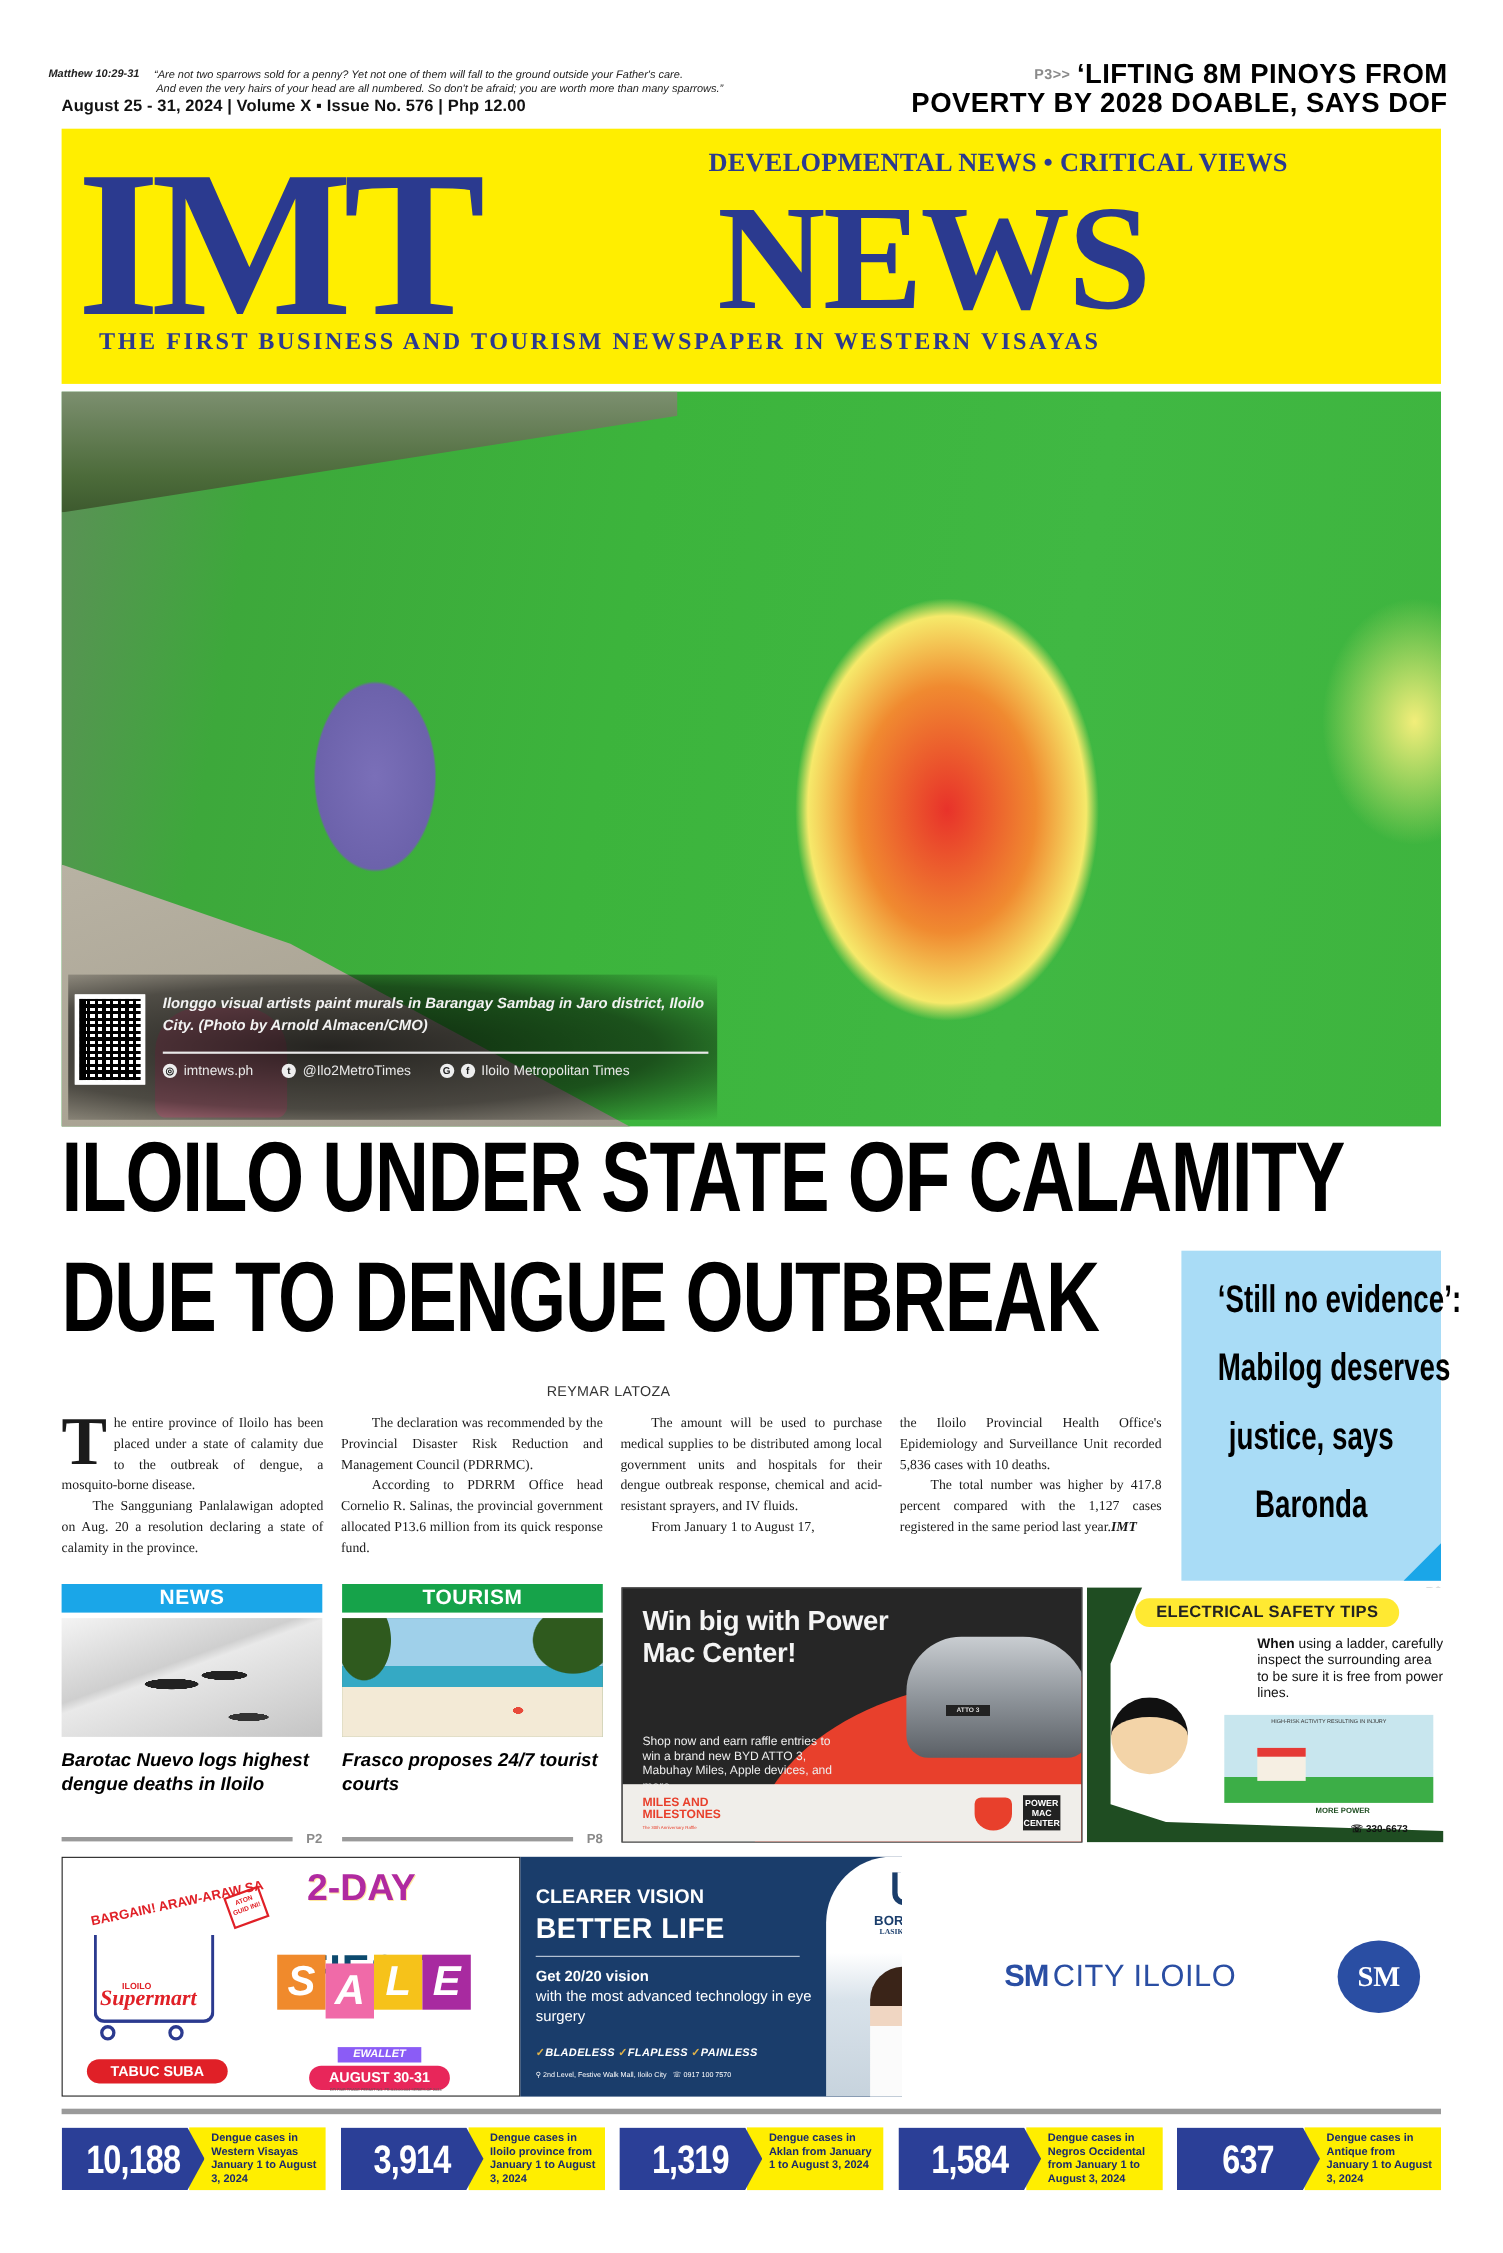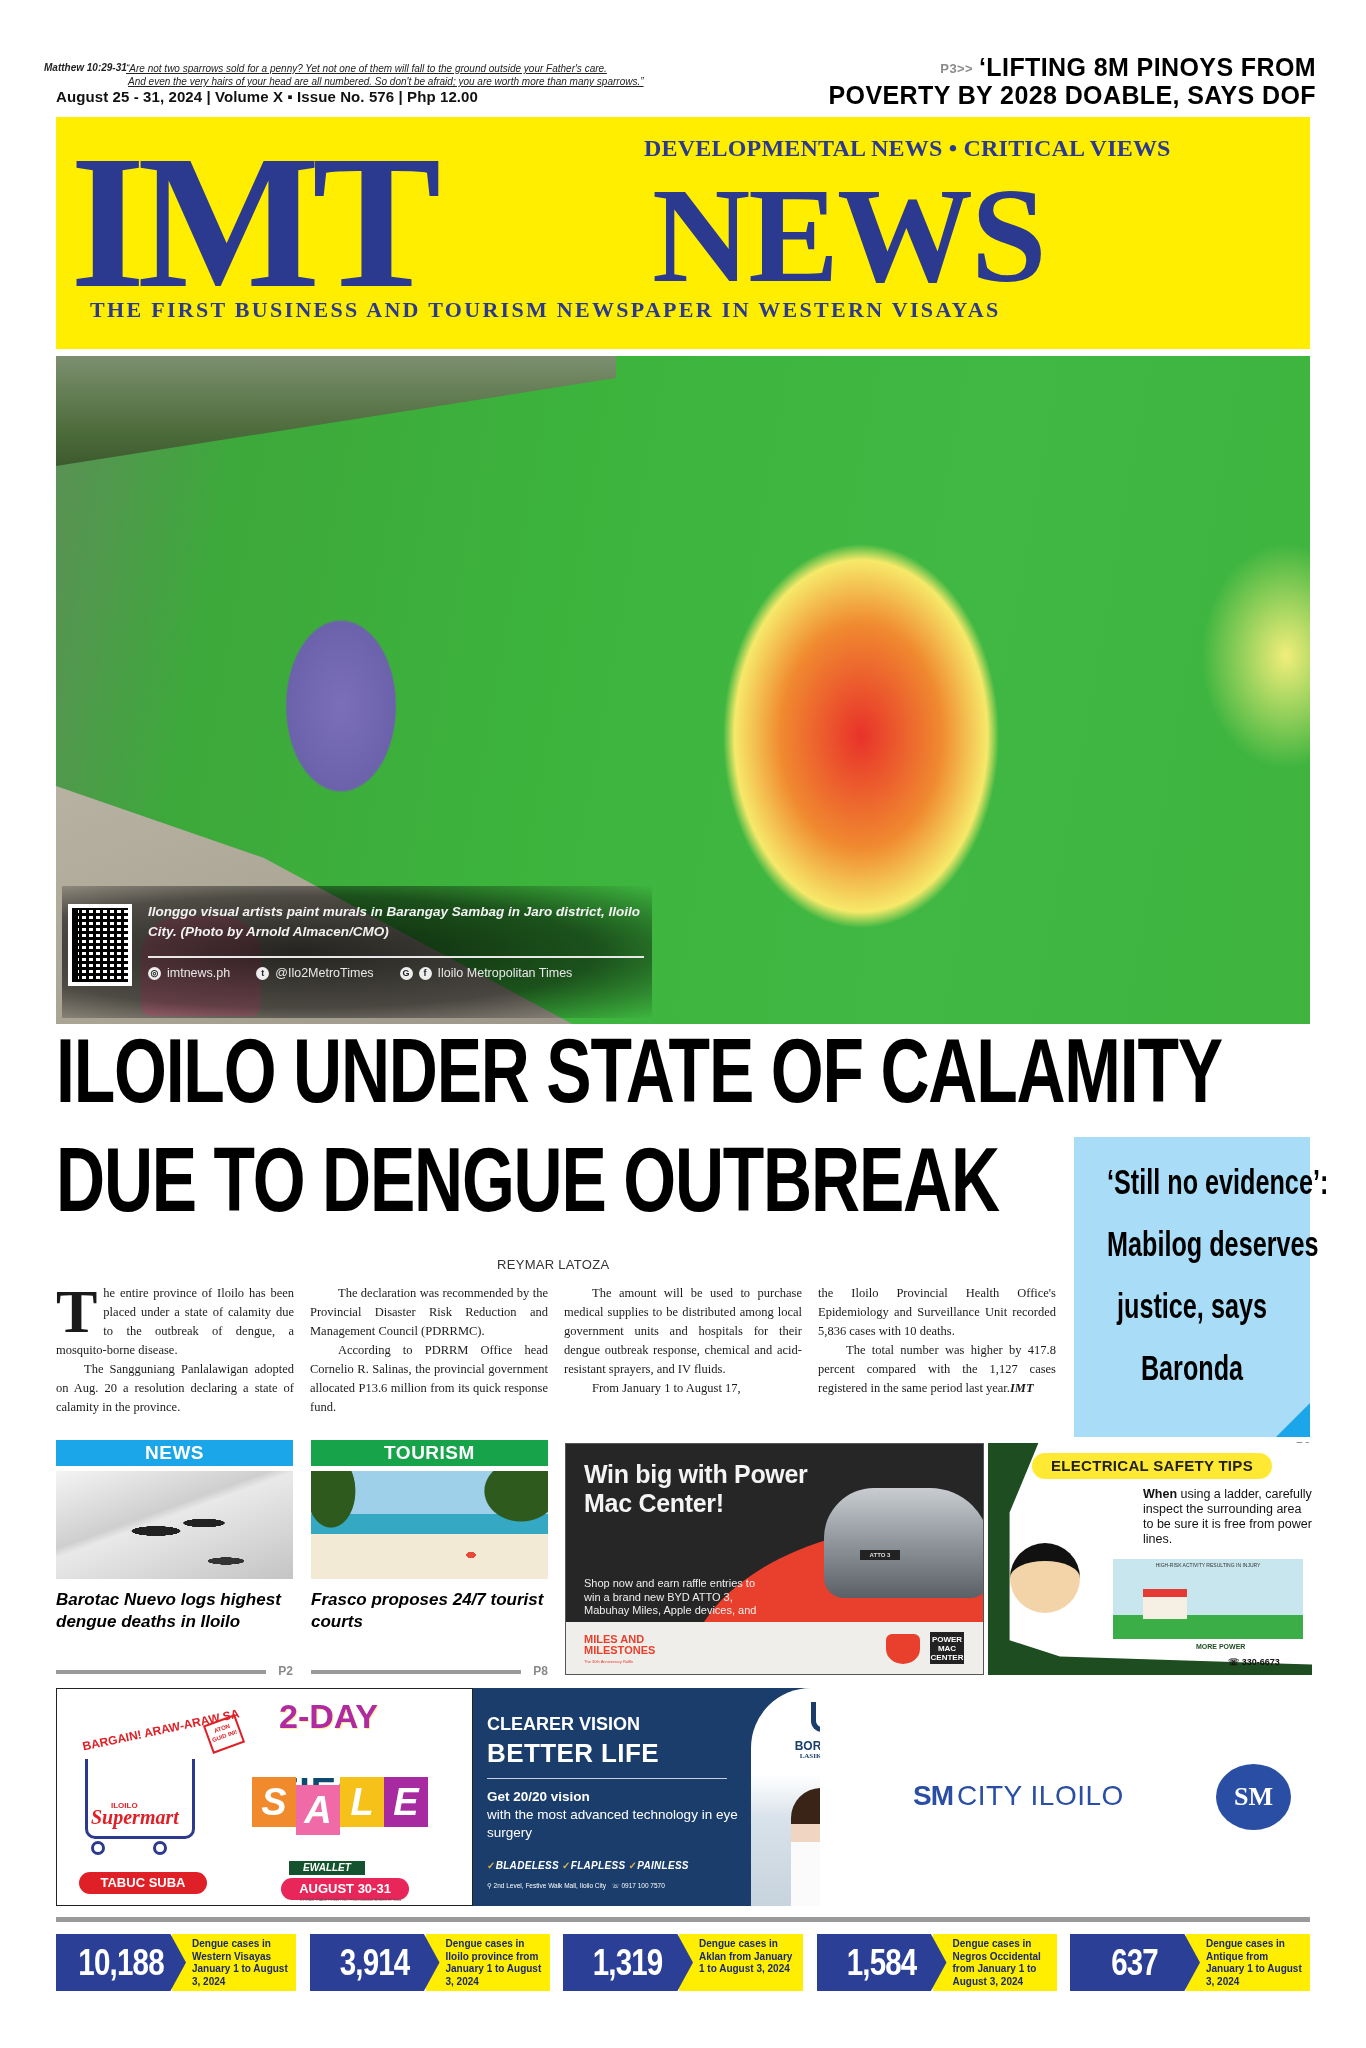--- a/index.html
+++ b/index.html
@@ -2,21 +2,21 @@
 <html><head>
 <meta charset="utf-8">
 <style>
   * { box-sizing: border-box; margin: 0; padding: 0; }
   html, body { width: 1366px; height: 2048px; background: #ffffff; overflow: hidden; }
   body { position: relative; font-family: "Liberation Sans", sans-serif; color: #000; }
   .abs { position: absolute; }
 
   
   .verse-ref { left: 44px; top: 62px; font: italic 700 10px "Liberation Sans", sans-serif; color: #222; }
-  .verse-text { left: 126px; top: 62px; width: 560px; font: italic 10px/13px "Liberation Sans", sans-serif; color: #222; text-decoration: underline; }
+  .verse-text { left: 140px; top: 62px; width: 560px; font: italic 10px/13px "Liberation Sans", sans-serif; color: #222; }
   .verse-text span { display: block; }
   .issue-line { left: 56px; top: 88px; font: 700 15px "Liberation Sans", sans-serif; color: #111; letter-spacing: 0.1px; }
   .teaser { right: 50px; top: 54px; text-align: right; font: 900 25px/27px "Liberation Sans", sans-serif; color: #000; letter-spacing: 0.4px; text-transform: uppercase; }
   .teaser .pref { font-size: 13px; color: #8a8a8a; font-weight: 700; margin-right: 6px; vertical-align: 3px; }
   .teaser .line { display: block; }
 
   
   .masthead { left: 56px; top: 117px; width: 1254px; height: 232px; background: #ffee00; }
   .logo { position: absolute; left: 14px; top: 10px; font: 700 190px/190px "Liberation Serif", serif; color: #2b3a8f; letter-spacing: -8px; transform: scaleX(1.02); transform-origin: left top; }
   .logo-news { position: absolute; left: 596px; top: 50px; font: 700 136px/136px "Liberation Serif", serif; color: #2b3a8f; letter-spacing: -2px; }
@@ -119,21 +119,21 @@
   .ad-super .stamp { position: absolute; left: 150px; top: 30px; width: 34px; height: 30px; border: 2px solid #e02027; color: #e02027; font: 700 6px/8px "Liberation Sans", sans-serif; text-align: center; transform: rotate(-20deg); padding-top: 3px; }
   .ad-super .cart { position: absolute; left: 28px; top: 70px; width: 110px; height: 80px; border: 3px solid #2b3a8f; border-top: none; border-radius: 0 0 10px 10px; }
   .ad-super .cartname { position: absolute; left: 34px; top: 112px; font: italic 700 20px "Liberation Serif", serif; color: #e02027; }
   .ad-super .cartname small { display: block; font: 700 8px "Liberation Sans", sans-serif; color: #e02027; margin-left: 20px; margin-bottom: -4px; font-style: normal; }
   .ad-super .wheel { position: absolute; top: 152px; width: 14px; height: 14px; border: 3px solid #2b3a8f; border-radius: 50%; }
   .ad-super .tabuc { position: absolute; left: 22px; top: 183px; width: 128px; height: 22px; background: #e02027; color: #fff; border-radius: 11px; font: 700 13px/22px "Liberation Sans", sans-serif; text-align: center; }
   .ad-super .twoday { position: absolute; left: 222px; top: 10px; font: 900 34px/34px "Liberation Sans", sans-serif; color: #b02aa0; text-shadow: 1px 1px 0 #ffe8a0; }
   .ad-super .fiesta { position: absolute; left: 218px; top: 44px; font: 900 38px/38px "Liberation Sans", sans-serif; color: #0c4a6e; letter-spacing: 1px; margin-top: 40px; }
   .ad-super .sale { position: absolute; left: 195px; top: 88px; display: flex; gap: 0; }
   .ad-super .sale span { display: inline-block; width: 44px; height: 50px; color: #fff; font: italic 900 38px/50px "Liberation Sans", sans-serif; text-align: center; }
-  .ad-super .ewallet { position: absolute; left: 232px; top: 172px; width: 76px; height: 14px; background: #14532d; color: #fff; font: italic 700 10px/14px "Liberation Sans", sans-serif; text-align: center; }
+  .ad-super .ewallet { position: absolute; left: 250px; top: 172px; width: 76px; height: 14px; background: #8b5cf6; color: #fff; font: italic 700 10px/14px "Liberation Sans", sans-serif; text-align: center; }
   .ad-super .aug { position: absolute; left: 224px; top: 189px; width: 128px; height: 22px; background: #e8265a; color: #fff; border-radius: 11px; font: 700 13px/22px "Liberation Sans", sans-serif; text-align: center; }
 
   .ad-lasik { left: 473px; top: 1688px; width: 347px; height: 218px; background: #1a3d6b; overflow: hidden; }
   .ad-lasik .photo { position: absolute; left: 278px; top: 0; width: 140px; height: 218px; background: linear-gradient(180deg, #ffffff 0 40%, #d8e2ea 60%, #c7d3dd 100%); border-radius: 60px 0 0 0; }
   .ad-lasik .woman { position: absolute; left: 40px; top: 100px; width: 60px; height: 120px; background: linear-gradient(180deg, #3a2418 0 30%, #f0d6c2 30% 45%, #fbfbfb 45% 100%); border-radius: 30px 30px 0 0; }
   .ad-lasik .blogo { position: absolute; left: 60px; top: 14px; width: 22px; height: 30px; border-left: 5px solid #1a3d6b; border-bottom: 5px solid #1a3d6b; border-radius: 0 0 14px 14px; }
   .ad-lasik .borough { position: absolute; left: 20px; top: 52px; width: 110px; text-align: center; font: 900 12px/12px "Liberation Sans", sans-serif; color: #1a3d6b; }
   .ad-lasik .borough small { display: block; font: 700 7px "Liberation Serif", serif; }
   .ad-lasik .h1 { position: absolute; left: 14px; top: 26px; font: 700 18px "Liberation Sans", sans-serif; color: #fff; }
   .ad-lasik .h2 { position: absolute; left: 14px; top: 50px; font: 700 26px "Liberation Sans", sans-serif; color: #fff; letter-spacing: 0.4px; }

